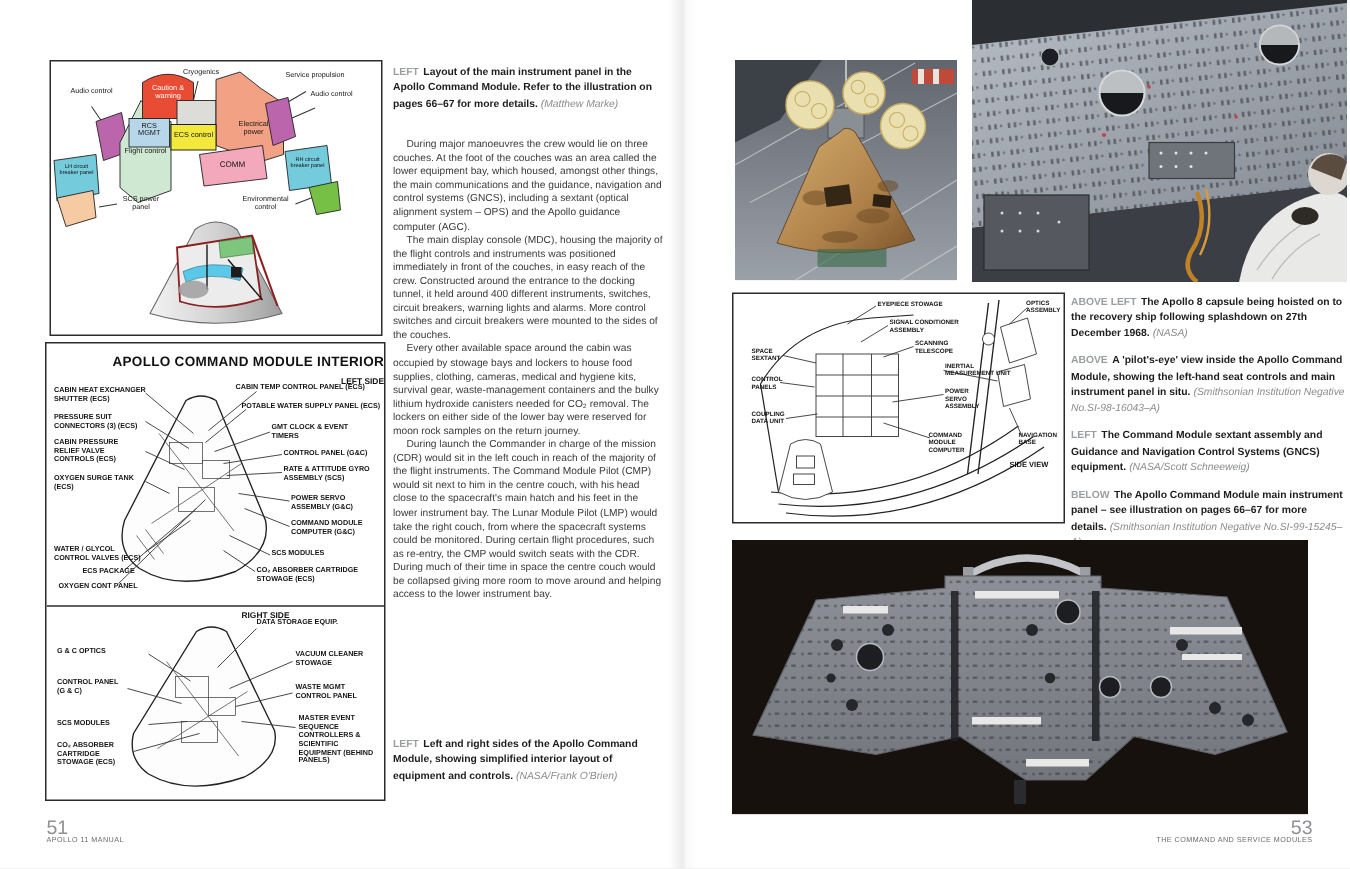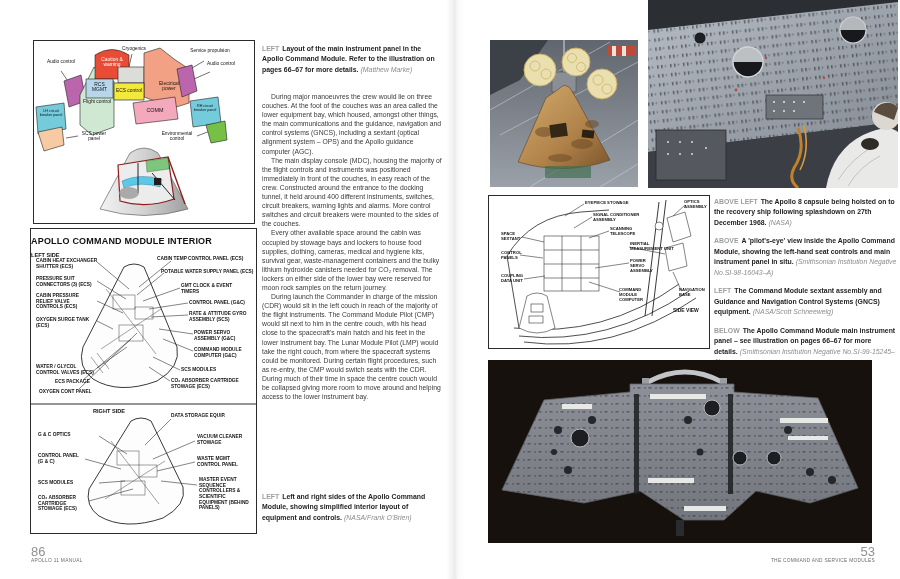--- a/index.html
+++ b/index.html
@@ -12,21 +12,21 @@
   .cap .tag{color:#9b9ea0;margin-right:3px;}
   .cap .credit{font-weight:normal;font-style:italic;color:#8b8d8f;margin-left:2px;}
   
   .bodycol{position:absolute;font-size:6.8px;line-height:1.34;color:#3a3a3a;}
   .bodycol p{margin:0;text-indent:9px;}
   
   .lb{position:absolute;font-weight:bold;font-size:4.8px;line-height:1.18;color:#141414;}
   .lb1{position:absolute;font-weight:normal;font-size:4.8px;line-height:1.12;color:#141414;text-align:center;}
   .rg{position:absolute;font-size:4.9px;line-height:1.1;color:#141414;text-align:center;}
   .sx{position:absolute;font-weight:bold;font-size:4.2px;line-height:1.18;color:#141414;}
-  .ttl{position:absolute;font-weight:bold;color:#111;text-align:left;}
+  .ttl{position:absolute;font-weight:bold;color:#111;text-align:right;}
   .foot-num{font-size:13px;color:#8f9194;line-height:1;}
   .foot-txt{font-size:4.8px;color:#6a6c6e;letter-spacing:.3px;}
   svg{position:absolute;left:0;top:0;}
 </style>
 </head>
 <body>
 
 <div class="canvas">
 
   <div class="box" style="left:33px;top:40px;width:220px;height:182px;">
@@ -185,21 +185,21 @@
     <p>During major manoeuvres the crew would lie on three couches. At the foot of the couches was an area called the lower equipment bay, which housed, amongst other things, the main communications and the guidance, navigation and control systems (GNCS), including a sextant (optical alignment system – OPS) and the Apollo guidance computer (AGC).</p>
     <p>The main display console (MDC), housing the majority of the flight controls and instruments was positioned immediately in front of the couches, in easy reach of the crew. Constructed around the entrance to the docking tunnel, it held around 400 different instruments, switches, circuit breakers, warning lights and alarms. More control switches and circuit breakers were mounted to the sides of the couches.</p>
     <p>Every other available space around the cabin was occupied by stowage bays and lockers to house food supplies, clothing, cameras, medical and hygiene kits, survival gear, waste-management containers and the bulky lithium hydroxide canisters needed for CO₂ removal. The lockers on either side of the lower bay were reserved for moon rock samples on the return journey.</p>
     <p>During launch the Commander in charge of the mission (CDR) would sit in the left couch in reach of the majority of the flight instruments. The Command Module Pilot (CMP) would sit next to him in the centre couch, with his head close to the spacecraft's main hatch and his feet in the lower instrument bay. The Lunar Module Pilot (LMP) would take the right couch, from where the spacecraft systems could be monitored. During certain flight procedures, such as re-entry, the CMP would switch seats with the CDR. During much of their time in space the centre couch would be collapsed giving more room to move around and helping access to the lower instrument bay.</p>
   </div>
   <div class="cap" style="left:262px;top:492px;width:180px;">
     <span class="tag">LEFT</span><span>Left and right sides of the Apollo Command Module, showing simplified interior layout of equipment and controls.</span><span class="credit">(NASA/Frank O'Brien)</span>
   </div>
 
   <div class="abs" style="left:31px;top:545px;">
-    <div class="foot-num">86</div>
+    <div class="foot-num">51</div>
     <div class="foot-txt">APOLLO 11 MANUAL</div>
   </div>
 
   <div class="abs" style="left:446px;top:0;width:20px;height:579px;background:linear-gradient(90deg,rgba(0,0,0,0),rgba(0,0,0,0.08) 45%,rgba(0,0,0,0.02) 60%,rgba(0,0,0,0));"></div>
 
   <div class="abs" style="left:490px;top:40px;width:148px;height:147px;overflow:hidden;">
     <svg width="148" height="147" viewBox="0 0 148 147">
       <defs>
         <linearGradient id="deckG" x1="0" y1="0" x2="0" y2="1">
           <stop offset="0" stop-color="#61666e"></stop>

